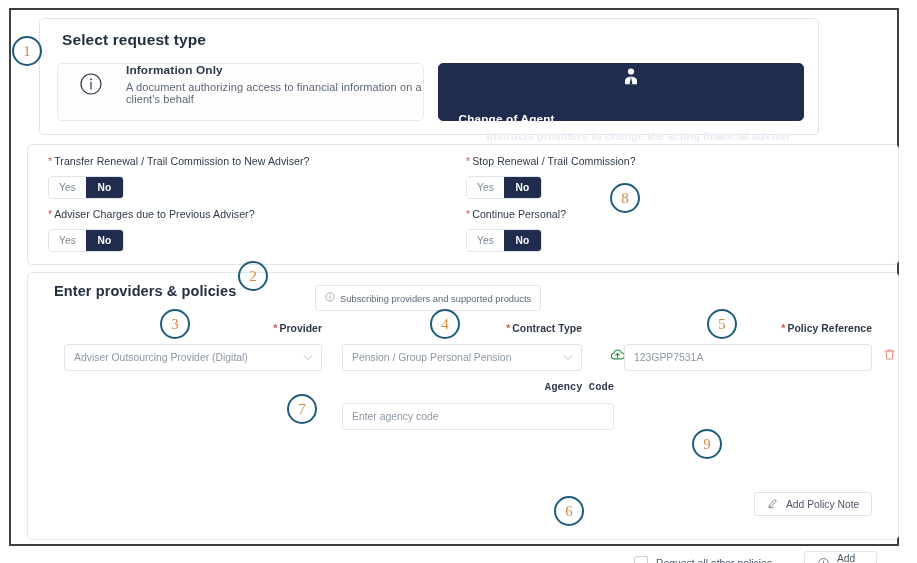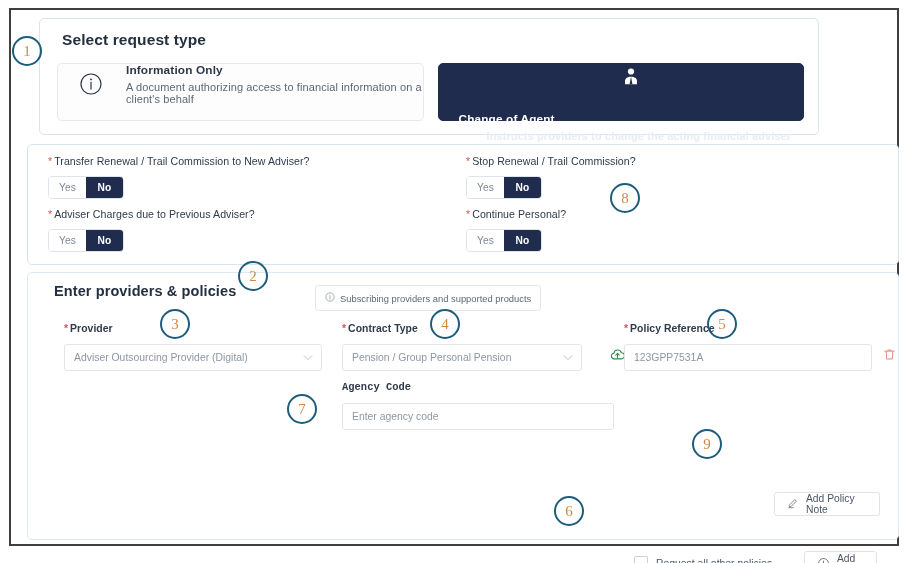--- a/index.html
+++ b/index.html
@@ -188,20 +188,21 @@
     position: absolute;
     left: 18px;
     top: 50px;
     right: 18px;
   }
   .fld-label {
     font-size: 10.4px;
     color: #2f3a4b;
     font-weight: bold;
     letter-spacing: .05px;
+    text-align: right;
   }
   .fld-label.plain { font-weight: bold; font-family: Liberation Mono, monospace; }
 
   .inp {
     box-sizing: border-box;
     height: 27px;
     border: 1px solid #e2e6ea;
     border-radius: 3px;
     background: #ffffff;
     display: flex;
@@ -257,21 +258,21 @@
     gap: 7px;
     height: 24px;
     padding: 0 12px;
     border: 1px solid #dfe3e8;
     border-radius: 3px;
     background: #ffffff;
     font-size: 10.3px;
     color: #4a5565;
     cursor: pointer;
   }
-  .btn-note  { left: 728px; top: 169px; }
+  .btn-note  { left: 708px; top: 169px; }
 
   .footer-row {
     position: absolute;
     left: 18px;
     right: 18px;
     top: 228px;
     height: 28px;
   }
   .chk-wrap {
     position: absolute;

